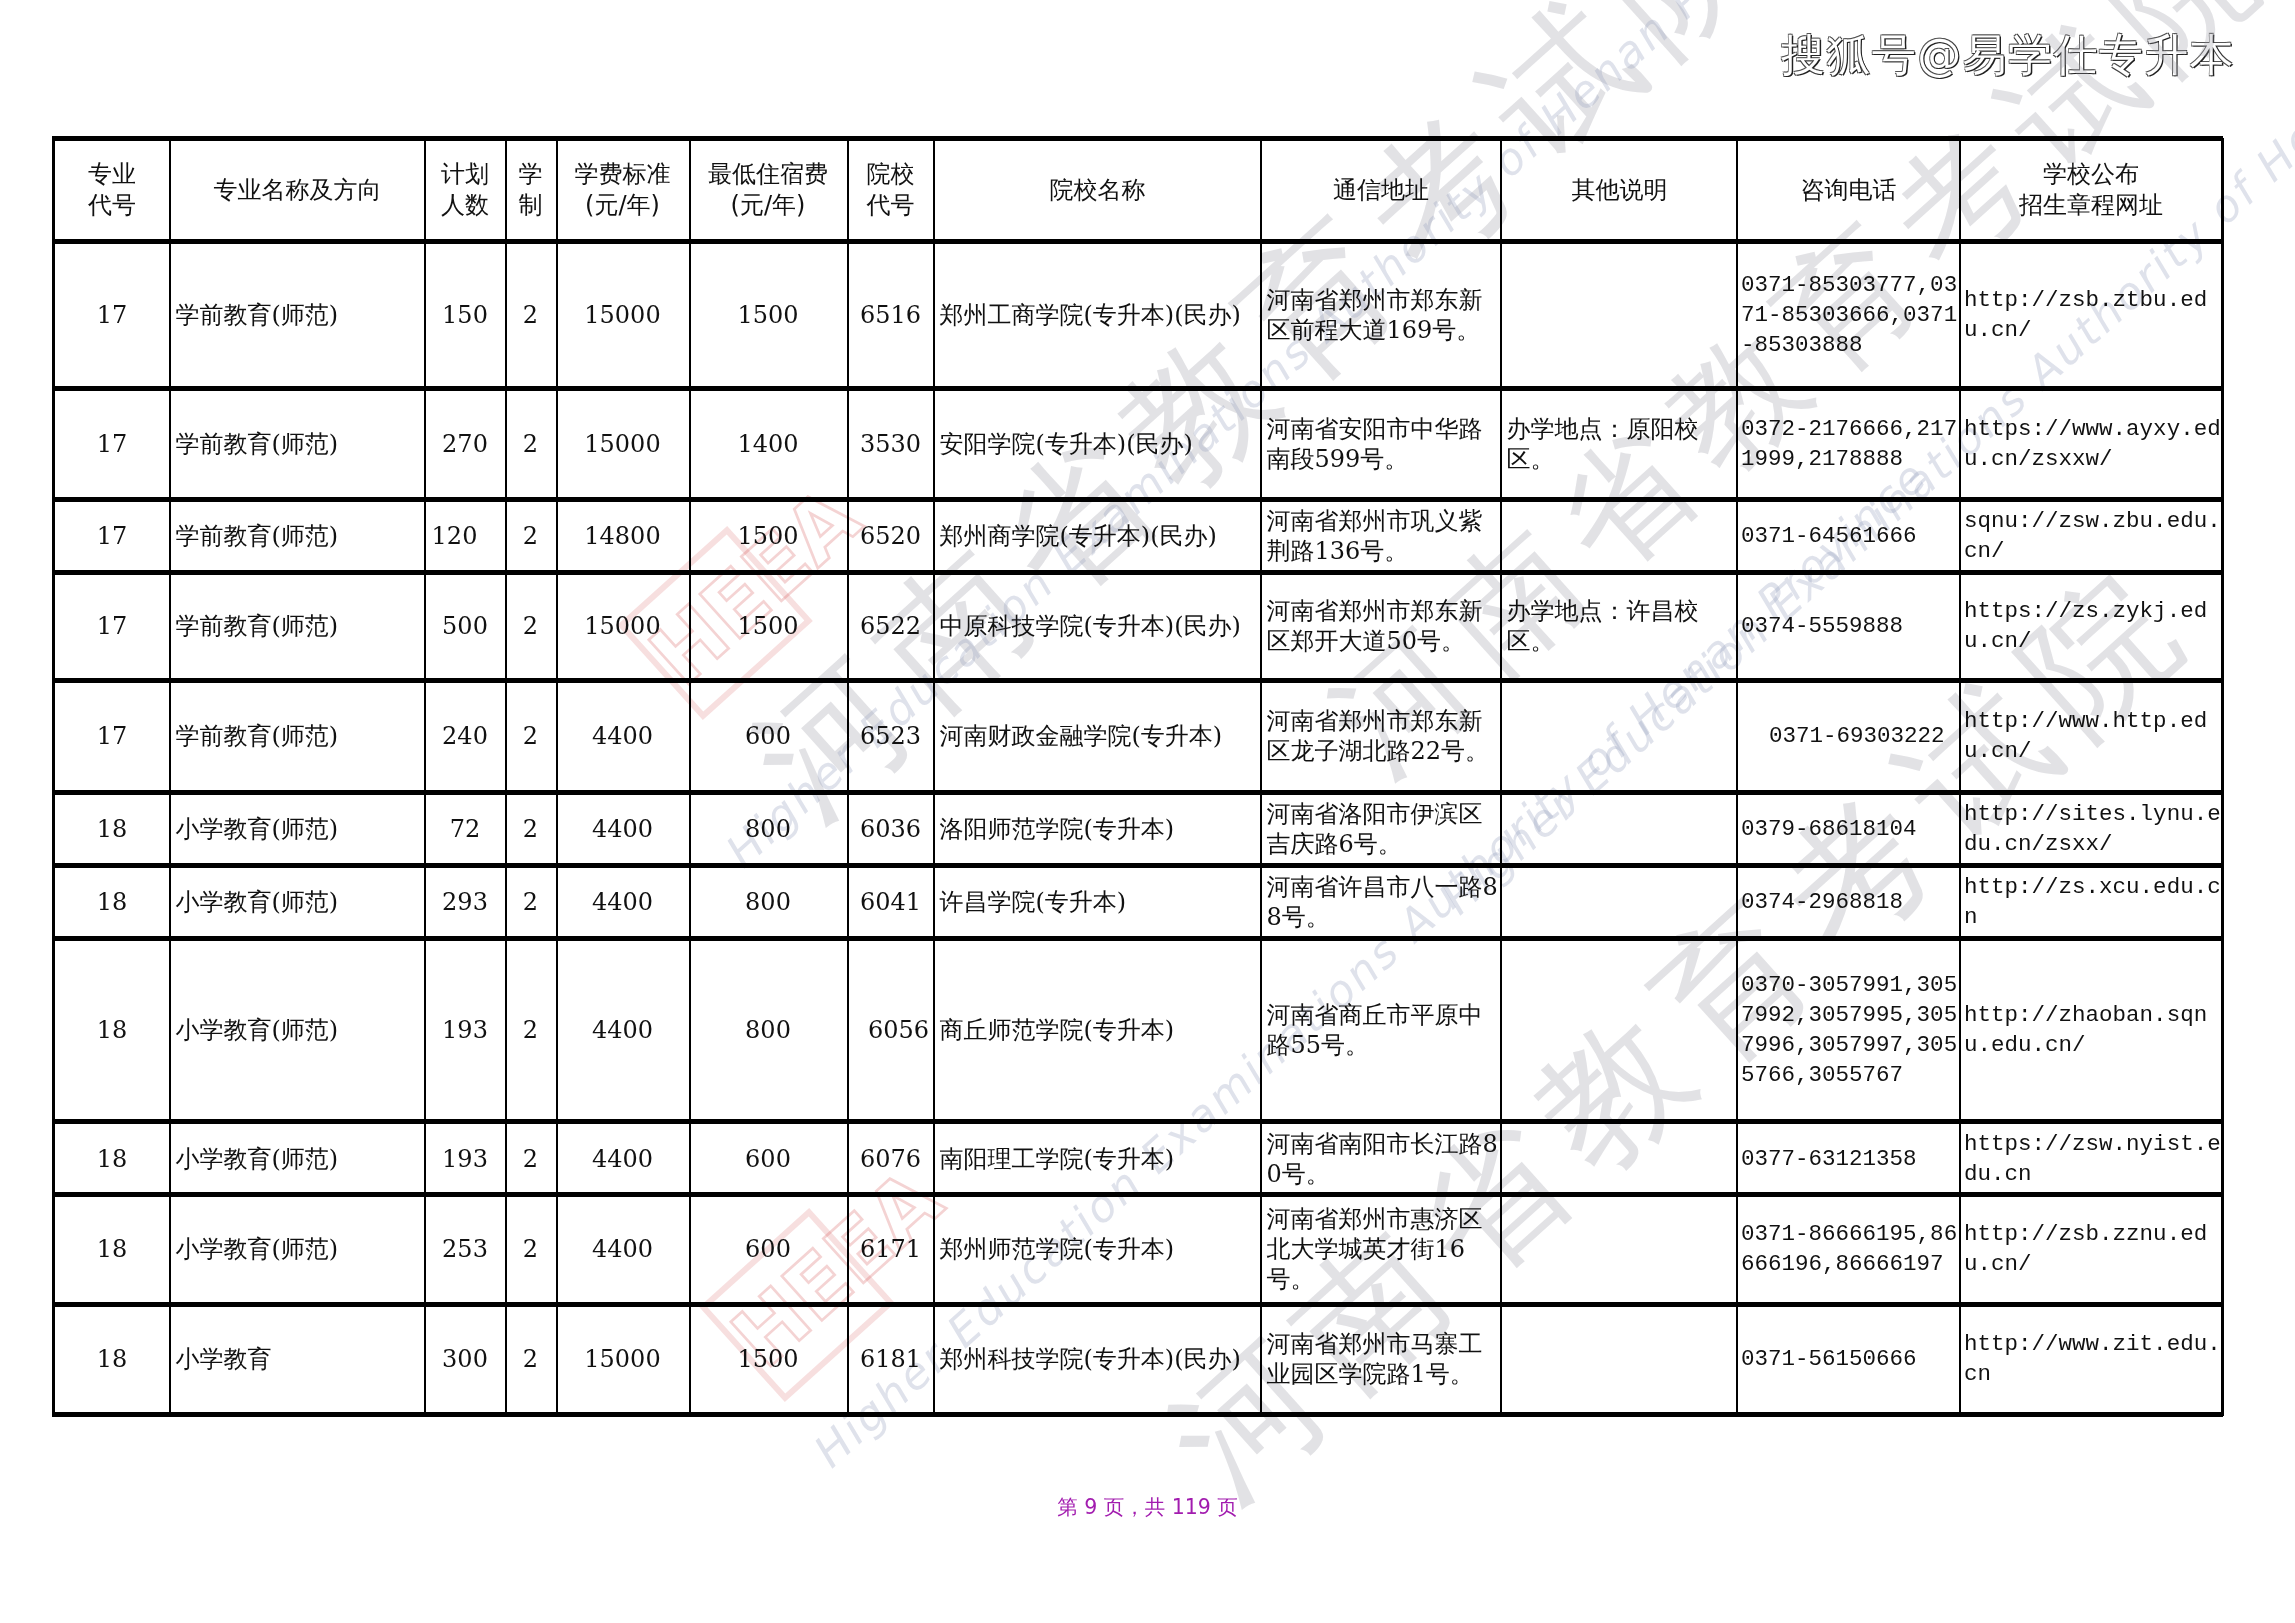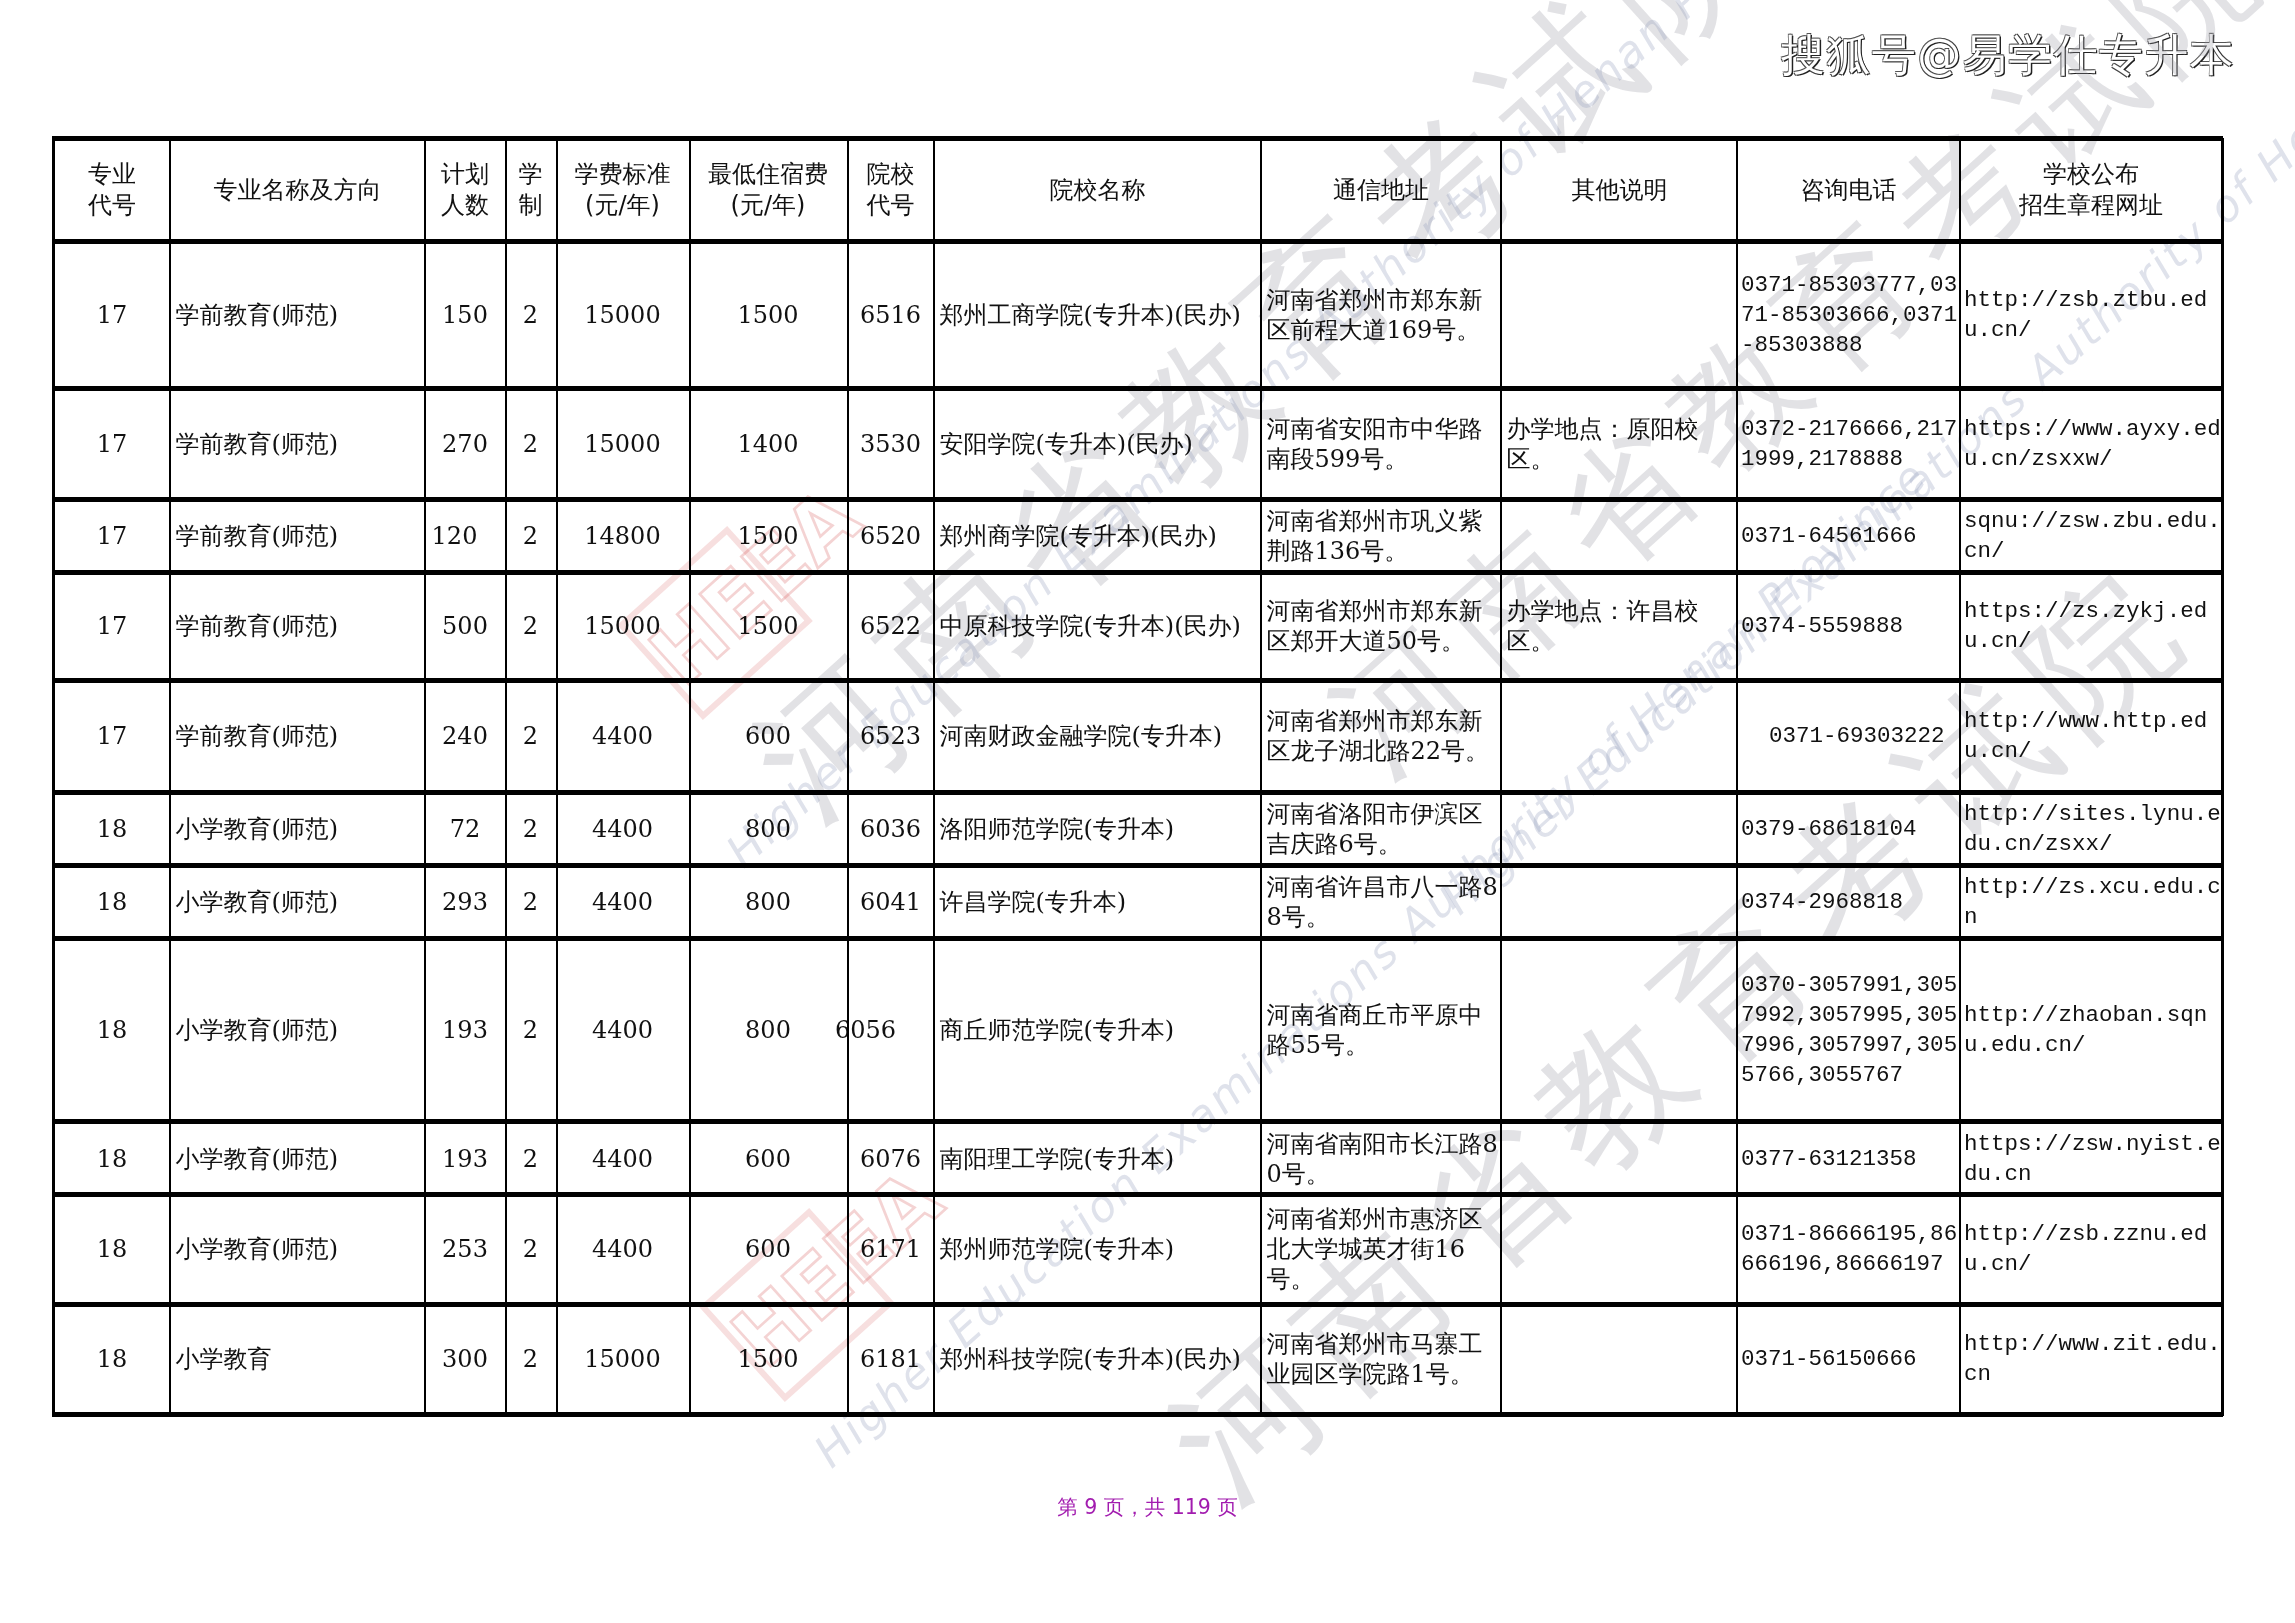--- a/index.html
+++ b/index.html
@@ -143,21 +143,21 @@
     <div class="cell txt" style="left: 1261px; top: 865px; width: 240px; height: 73px;">河南省许昌市八一路88号。</div>
     <div class="cell txt" style="left: 1501px; top: 865px; width: 237px; height: 73px;"></div>
     <div class="cell mono" style="left: 1737px; top: 865px; width: 223px; height: 73px;">0374-2968818</div>
     <div class="cell mono" style="left: 1960px; top: 865px; width: 262px; height: 73px;">http://zs.xcu.edu.cn</div>
     <div class="cell num" style="left: 54px; top: 938px; width: 116px; height: 183px;">18</div>
     <div class="cell txt" style="left: 170px; top: 938px; width: 255px; height: 183px;">小学教育(师范)</div>
     <div class="cell num" style="left: 425px; top: 938px; width: 80px; height: 183px;">193</div>
     <div class="cell num" style="left: 505px; top: 938px; width: 51px; height: 183px;">2</div>
     <div class="cell num" style="left: 556px; top: 938px; width: 133px; height: 183px;">4400</div>
     <div class="cell num" style="left: 689px; top: 938px; width: 158px; height: 183px;">800</div>
-    <div class="cell num" style="left: 822px; top: 938px; width: 87px; height: 183px;">6056</div>
+    <div class="cell num" style="left: 855px; top: 938px; width: 87px; height: 183px;">6056</div>
     <div class="cell txt" style="left: 934px; top: 938px; width: 327px; height: 183px;">商丘师范学院(专升本)</div>
     <div class="cell txt" style="left: 1261px; top: 938px; width: 240px; height: 183px;">河南省商丘市平原中路55号。</div>
     <div class="cell txt" style="left: 1501px; top: 938px; width: 237px; height: 183px;"></div>
     <div class="cell mono" style="left: 1737px; top: 938px; width: 223px; height: 183px;">0370-3057991,3057992,3057995,3057996,3057997,3055766,3055767</div>
     <div class="cell mono" style="left: 1960px; top: 938px; width: 262px; height: 183px;">http://zhaoban.sqnu.edu.cn/</div>
     <div class="cell num" style="left: 54px; top: 1122px; width: 116px; height: 73px;">18</div>
     <div class="cell txt" style="left: 170px; top: 1122px; width: 255px; height: 73px;">小学教育(师范)</div>
     <div class="cell num" style="left: 425px; top: 1122px; width: 80px; height: 73px;">193</div>
     <div class="cell num" style="left: 505px; top: 1122px; width: 51px; height: 73px;">2</div>
     <div class="cell num" style="left: 556px; top: 1122px; width: 133px; height: 73px;">4400</div>

